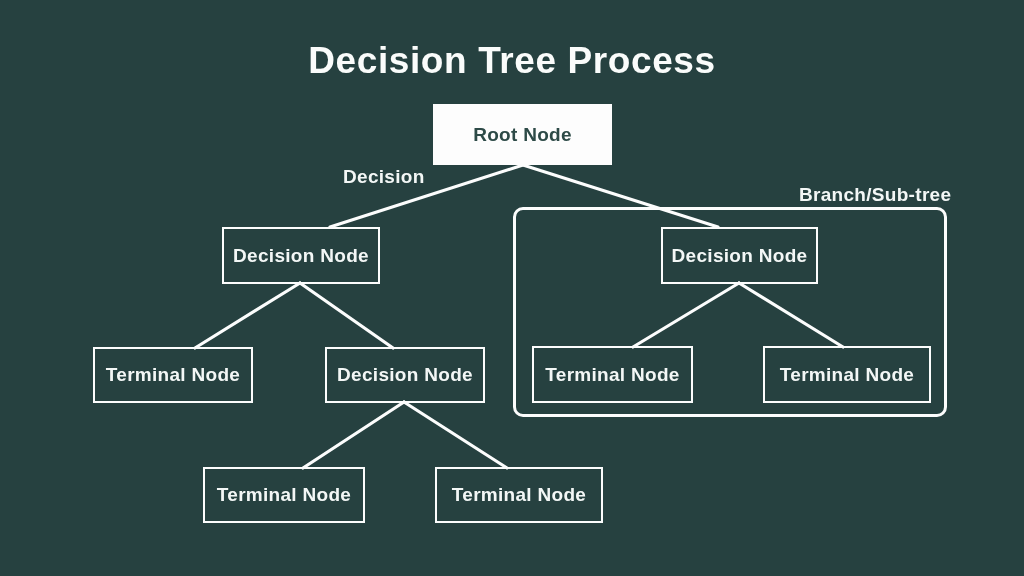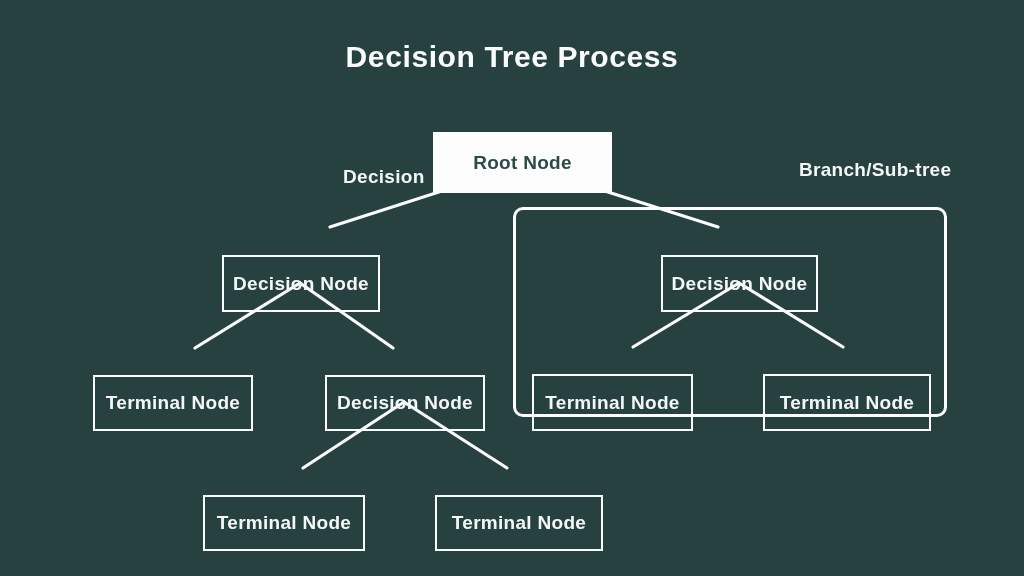--- a/index.html
+++ b/index.html
@@ -14,35 +14,35 @@
     background: #264140;
     overflow: hidden;
     font-family: "Liberation Sans", "DejaVu Sans", sans-serif;
   }
   .title {
     position: absolute;
     top: 40px;
     left: 0;
     width: 100%;
     text-align: center;
-    font-size: 30px;
+    font-size: 37px;
     font-weight: 700;
     letter-spacing: 0.6px;
     color: #fafcfb;
   }
   .annotation {
     position: absolute;
     font-size: 19px;
     font-weight: 600;
     letter-spacing: 0.3px;
     color: #f3f7f6;
     white-space: nowrap;
   }
   .annotation.splitting { left: 343px; top: 166px; }
-  .annotation.branch    { left: 799px; top: 159px; }
+  .annotation.branch    { left: 799px; top: 184px; }
 
   svg.wires {
     position: absolute;
     left: 0;
     top: 0;
     width: 1024px;
     height: 576px;
   }
   svg.wires line {
     stroke: #fcfdfd;
@@ -67,21 +67,20 @@
     align-items: center;
     justify-content: center;
     box-sizing: border-box;
     border: 2.5px solid #fcfdfd;
     color: #f3f7f6;
     font-size: 19px;
     font-weight: 600;
     letter-spacing: 0.3px;
     white-space: nowrap;
     background: transparent;
-    margin-top: 28px;
   }
   .node.root {
     left: 433px; top: 104px; width: 179px; height: 61px;
     background: #fdfdfd;
     border: none;
     color: #2d4a47;
   }
   .node.dec-left   { left: 222px; top: 227px; width: 158px; height: 57px; }
   .node.dec-right  { left: 661px; top: 227px; width: 157px; height: 57px; }
   .node.term-left  { left: 93px;  top: 347px; width: 160px; height: 56px; }

